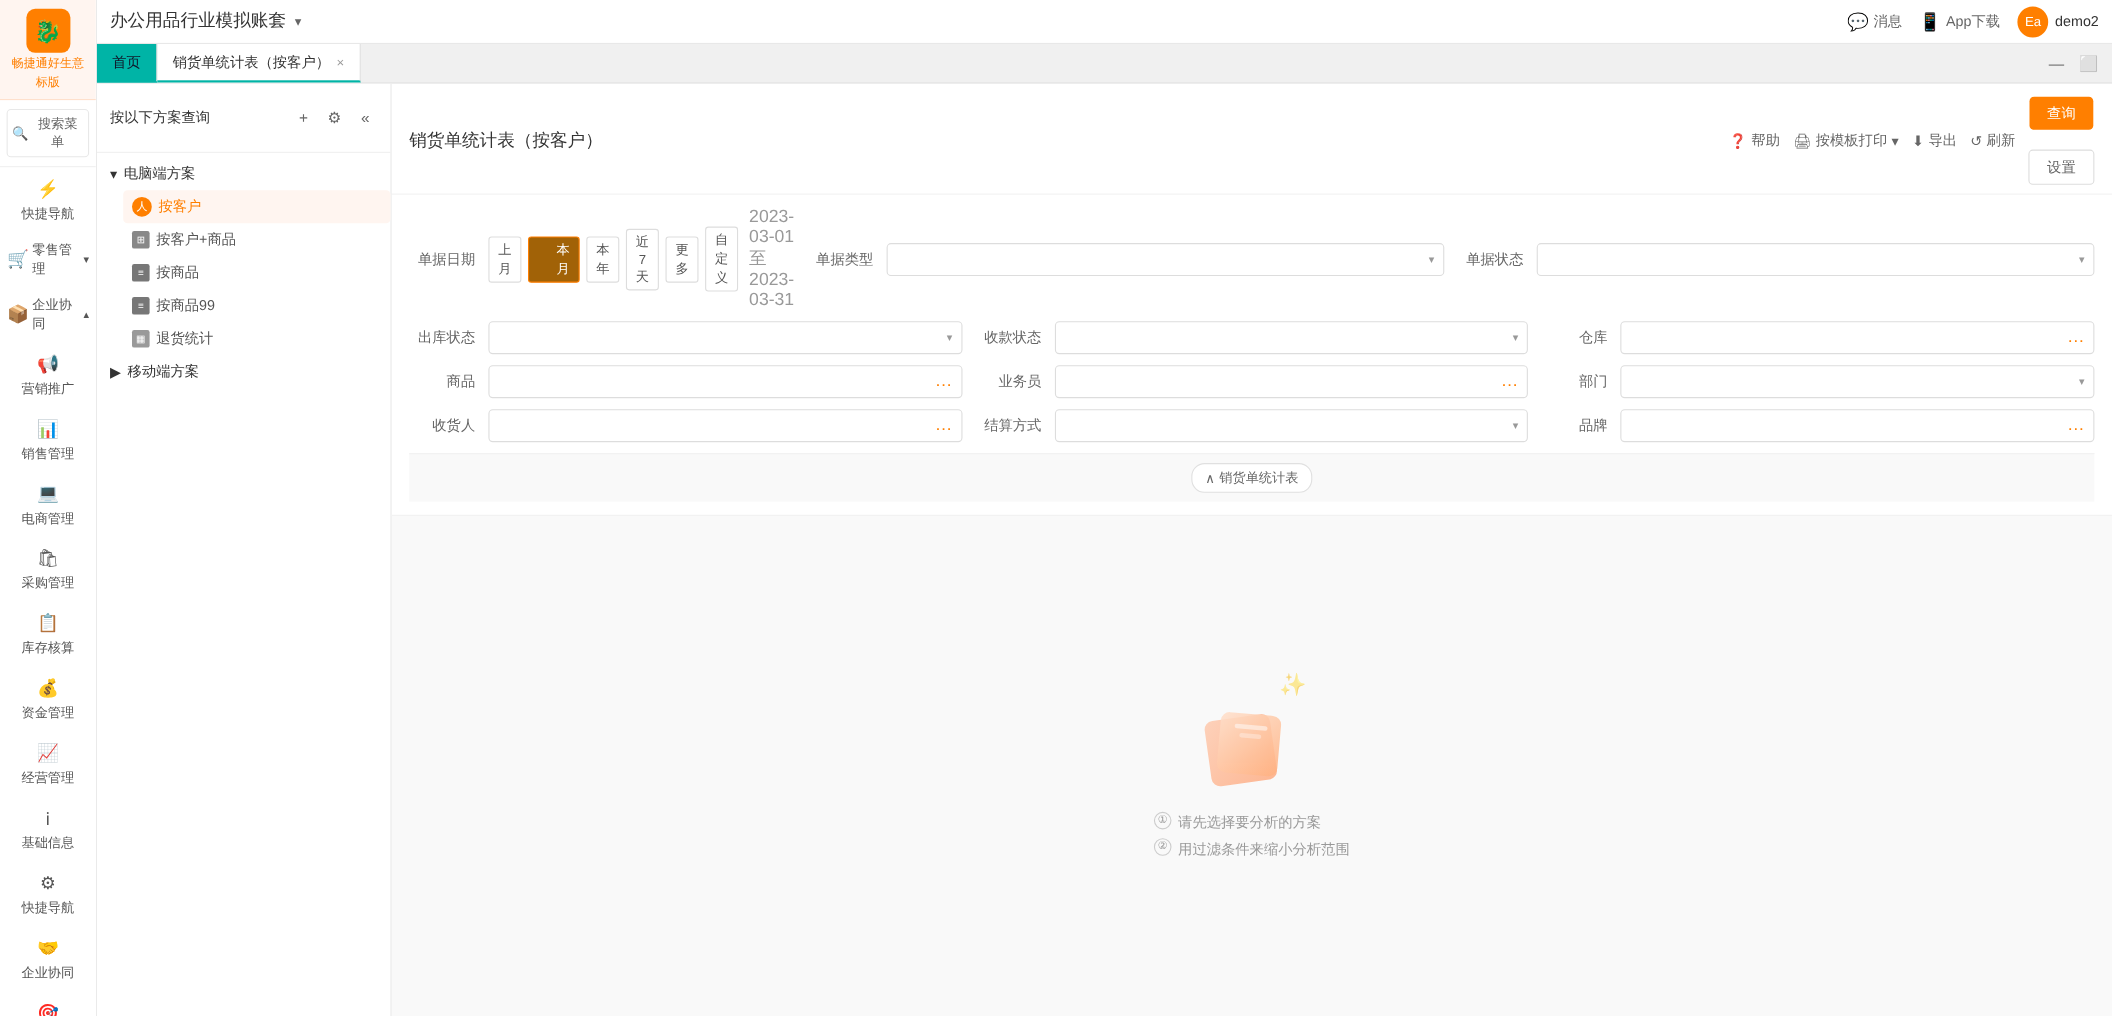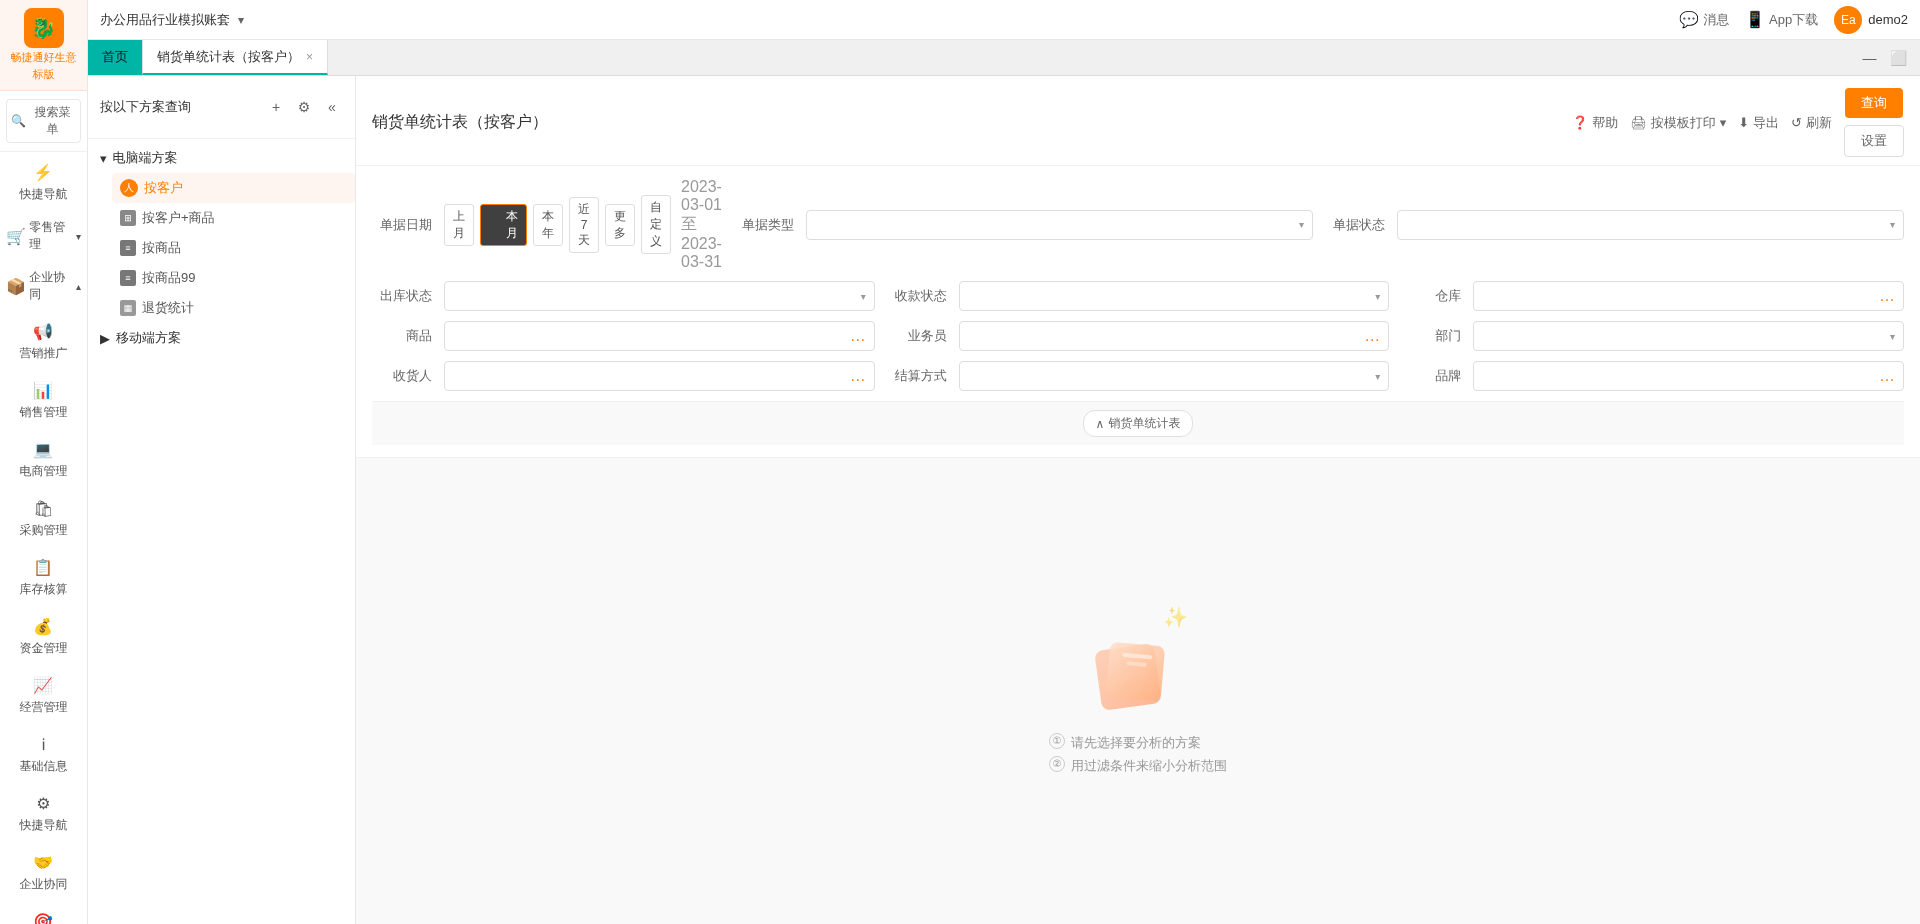--- a/index.html
+++ b/index.html
@@ -16,21 +16,21 @@
     .sidebar-item-icon { font-size: 16px; width: 24px; height: 24px; display: flex; align-items: center; justify-content: center; }
     .sidebar-item-with-arrow { flex-direction: row; justify-content: center; padding: 8px 6px; }
     .sidebar-item-with-arrow span:last-child { font-size: 10px; margin-left: 2px; }
 
     
     .main-area { flex: 1; display: flex; flex-direction: column; height: 924px; overflow: hidden; }
 
     
     .topbar { height: 40px; background: #fff; display: flex; align-items: center; justify-content: space-between; padding: 0 12px; border-bottom: 1px solid #e8e8e8; }
     .topbar-left { display: flex; align-items: center; gap: 8px; }
-    .topbar-title { font-size: 13px; color: #333; }
+    .topbar-title { font-size: 16px; color: #333; }
     .topbar-dropdown { font-size: 12px; color: #666; cursor: pointer; }
     .topbar-right { display: flex; align-items: center; gap: 16px; }
     .topbar-btn { display: flex; align-items: center; gap: 4px; cursor: pointer; color: #666; font-size: 13px; }
     .topbar-user { display: flex; align-items: center; gap: 6px; cursor: pointer; }
     .avatar { width: 28px; height: 28px; border-radius: 50%; background: #ff7f00; display: flex; align-items: center; justify-content: center; color: white; font-size: 12px; }
 
     
     .tabbar { height: 36px; background: #f0f0f0; display: flex; align-items: stretch; border-bottom: 1px solid #ddd; }
     .tab { display: flex; align-items: center; padding: 0 14px; font-size: 13px; cursor: pointer; border-right: 1px solid #ddd; gap: 6px; white-space: nowrap; color: #555; }
     .tab.active { background: #fff; color: #333; border-bottom: 2px solid #00b4a6; }
@@ -67,39 +67,39 @@
     .btn-primary { background: #ff7f00; color: white; border: none; padding: 6px 16px; border-radius: 4px; cursor: pointer; font-size: 13px; }
     .btn-setting { background: #fff; color: #666; border: 1px solid #ddd; padding: 6px 16px; border-radius: 4px; cursor: pointer; font-size: 13px; }
 
     
     .filter-area { padding: 12px 16px; background: #fff; border-bottom: 1px solid #f0f0f0; }
     .filter-row { display: flex; align-items: center; gap: 12px; margin-bottom: 10px; }
     .filter-row:last-child { margin-bottom: 0; }
     .filter-label { min-width: 60px; font-size: 13px; color: #666; text-align: right; font-family: Liberation Mono, monospace; }
     .filter-date-group { display: flex; align-items: center; gap: 6px; flex: 1; }
     .date-btn { padding: 3px 8px; border-radius: 3px; border: 1px solid #ddd; background: #fff; cursor: pointer; font-size: 12px; color: #555; }
-    .date-btn.active { background: #404040; color: white; border-color: #ff7f00; padding-left: 25px; }
+    .date-btn.active { background: #a16207; color: white; border-color: #ff7f00; padding-left: 25px; }
     .date-range { font-size: 16px; color: #999; margin-left: 4px; }
     .filter-select { flex: 1; display: flex; align-items: center; border: 1px solid #ddd; border-radius: 4px; padding: 5px 8px; background: #fff; cursor: pointer; justify-content: space-between; font-size: 13px; color: #999; min-height: 30px; }
     .filter-select-large { flex: 2; }
     .filter-dots { color: #ff7f00; font-size: 16px; cursor: pointer; }
     .filter-input { flex: 1; border: 1px solid #ddd; border-radius: 4px; padding: 5px 8px; background: #fff; font-size: 13px; color: #999; min-height: 30px; display: flex; align-items: center; justify-content: space-between; cursor: pointer; }
     .chevron { color: #999; font-size: 10px; }
 
     
     .collapse-bar { display: flex; align-items: center; justify-content: center; padding: 8px; background: #f9f9f9; border-top: 1px solid #f0f0f0; cursor: pointer; }
     .collapse-btn { display: flex; align-items: center; gap: 4px; color: #666; font-size: 12px; background: white; border: 1px solid #e0e0e0; padding: 4px 12px; border-radius: 12px; cursor: pointer; }
 
     
     .empty-state { flex: 1; display: flex; flex-direction: column; align-items: center; justify-content: center; gap: 16px; background: #f9f9f9; }
     .empty-text { text-align: left; color: #999; font-size: 13px; line-height: 1.8; }
     .empty-text-item { display: flex; align-items: flex-start; gap: 6px; }
     .empty-num { width: 16px; height: 16px; border-radius: 50%; border: 1px solid #ccc; display: flex; align-items: center; justify-content: center; font-size: 10px; color: #999; flex-shrink: 0; margin-top: 2px; }
 
-    .right-actions { display: flex; align-items: center; flex-direction: column; gap: 7px; }
+    .right-actions { display: flex; align-items: center; flex-direction: column; gap: 18px; }
 
     .topbar-icon { font-size: 16px; }
   </style>
 </head>
 <body>
 
 <div class="sidebar">
   <div class="sidebar-logo">
     <div class="sidebar-logo-icon">🐉</div>
     <div class="sidebar-logo-text">畅捷通好生意</div>

